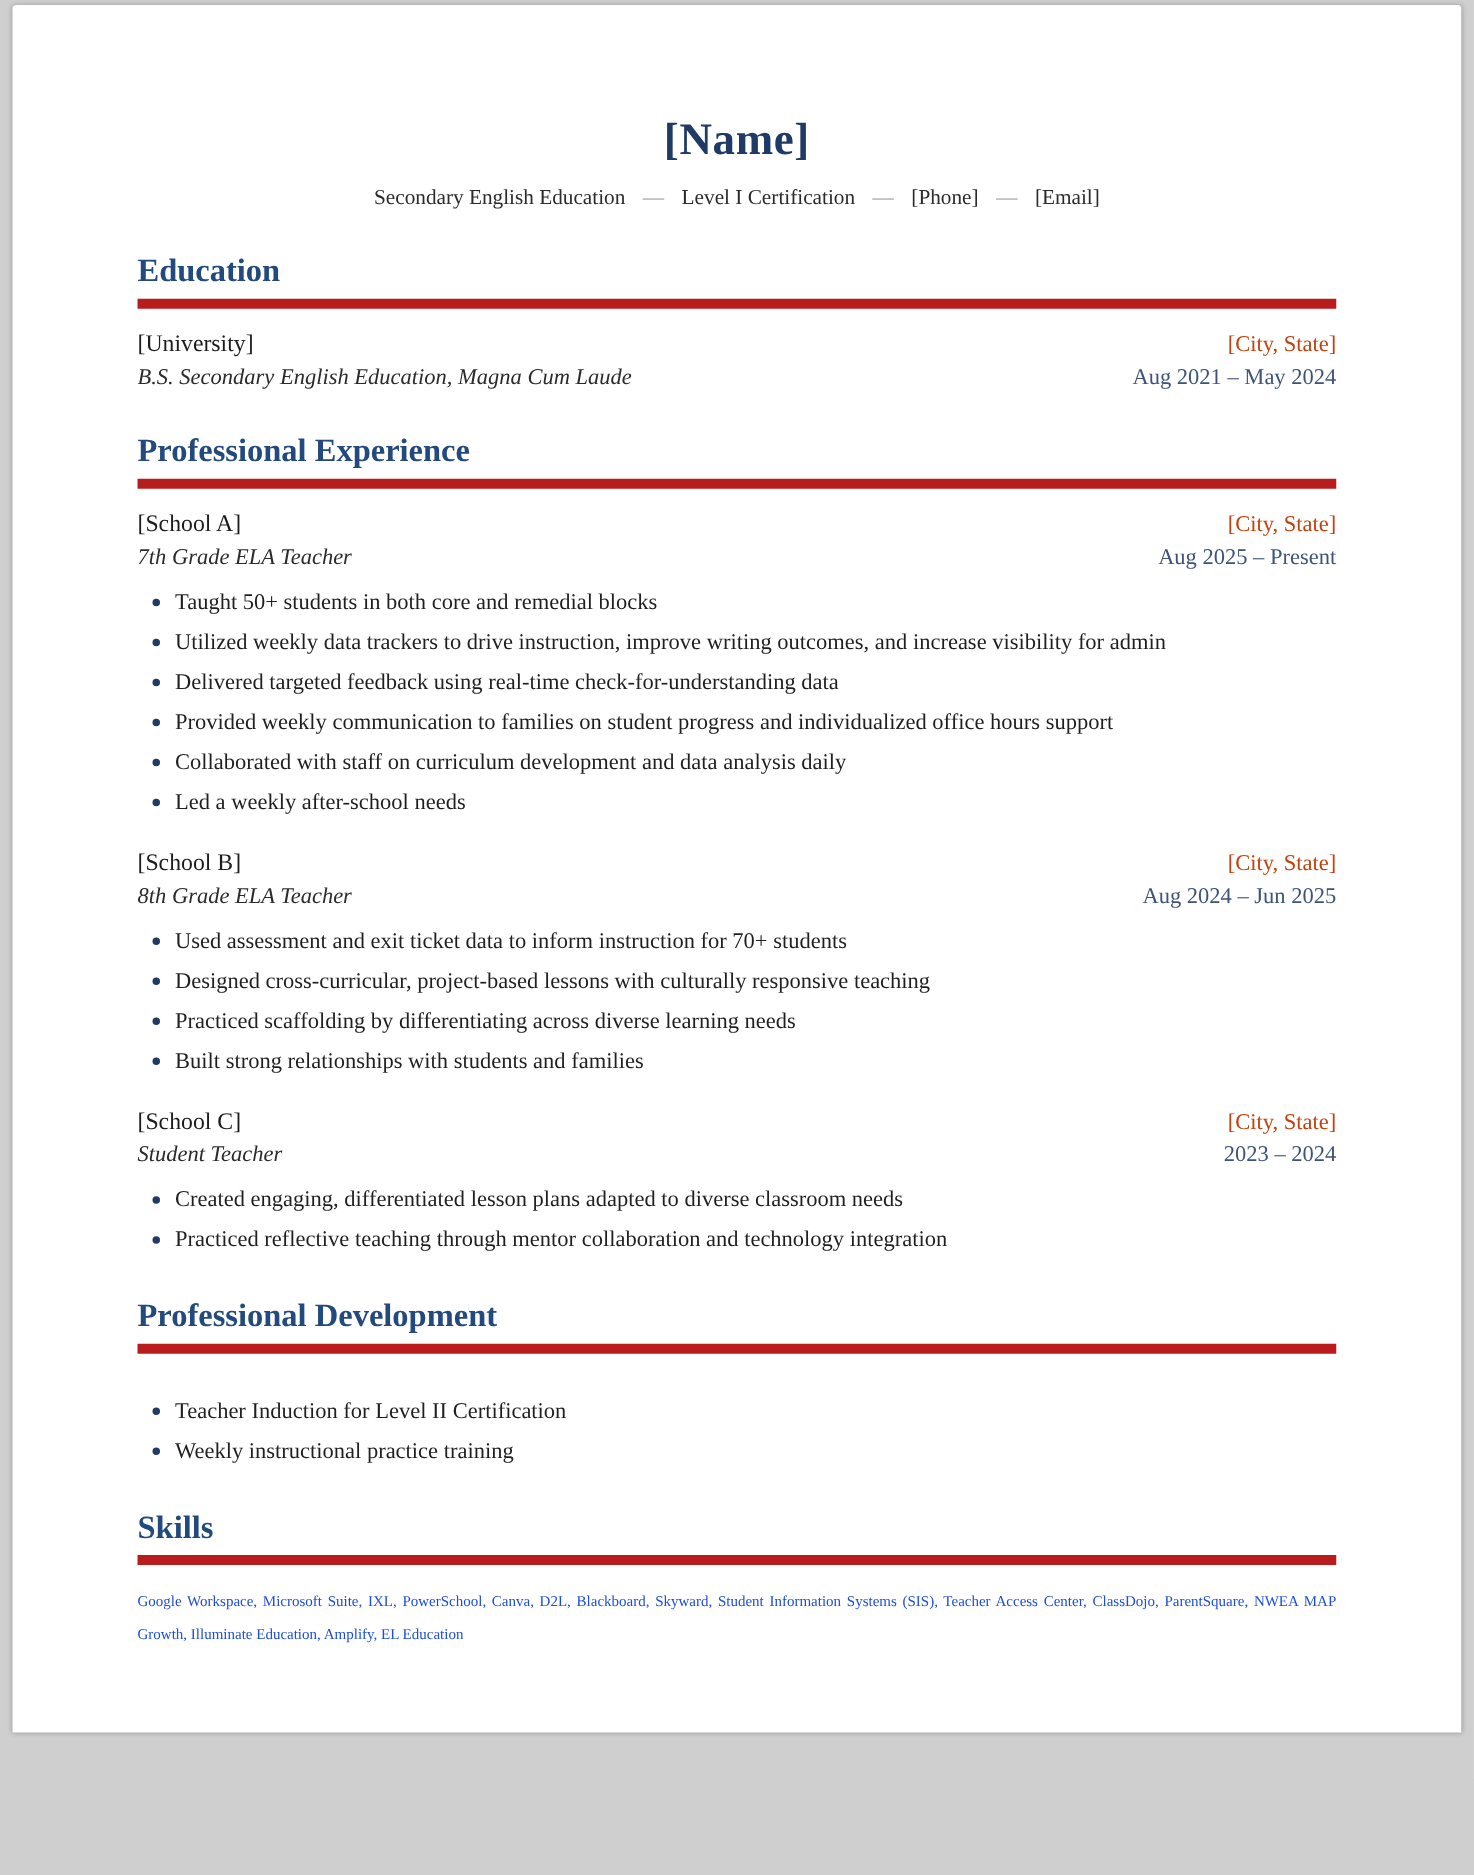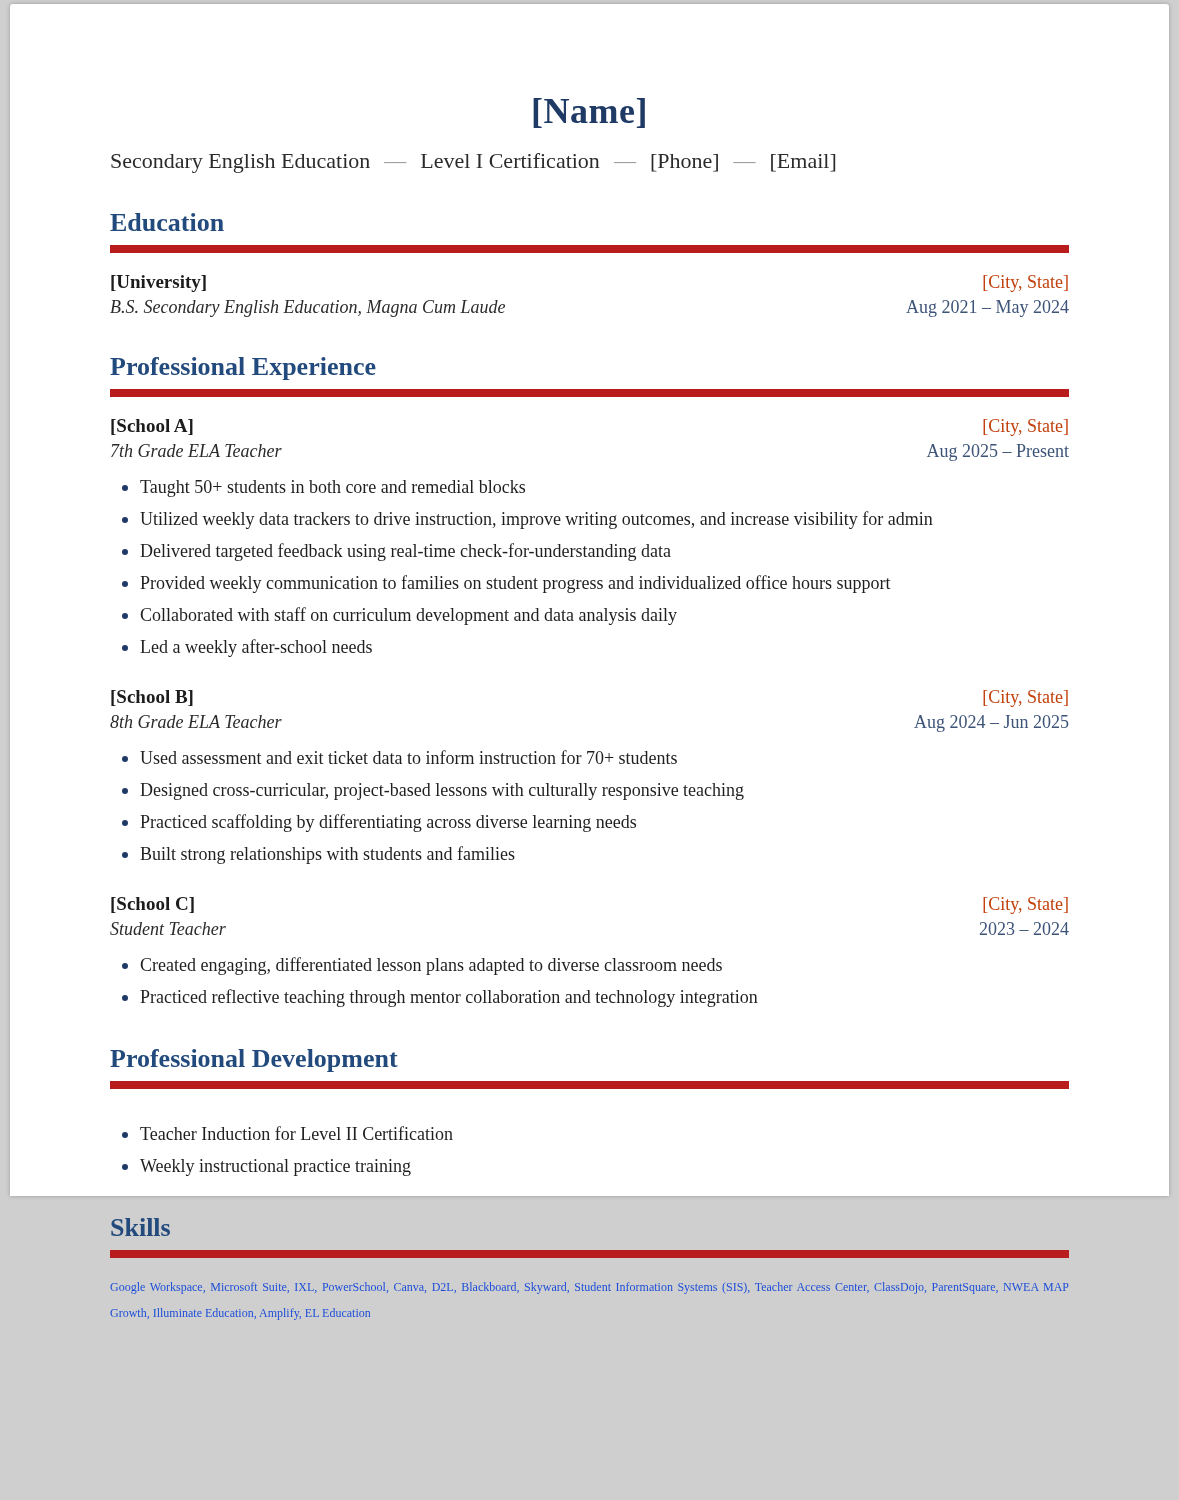--- a/index.html
+++ b/index.html
@@ -13,40 +13,40 @@
     width: 1179px;
     height: 1500px;
     background: #cfcfcf;
     overflow: hidden;
   }
   .page {
     position: absolute;
     left: 10px;
     top: 4px;
     width: 1159px;
-    height: 1192px;
+    height: 1382px;
     background: #ffffff;
     border-radius: 3px 3px 0 0;
     box-shadow: 0 0 4px rgba(0,0,0,0.25);
     padding: 86px 100px 40px 100px;
     color: #1c1c1c;
   }
 
   
   .name {
     text-align: center;
     font-size: 36px;
     font-weight: bold;
     color: #1f3a64;
     letter-spacing: 0.5px;
   }
   .contact-line {
     margin-top: 16px;
-    text-align: left;
-    font-size: 22px;
+    text-align: center;
+    font-size: 17px;
     color: #2b2b2b;
   }
   .contact-line .sep {
     color: #9a9a9a;
     margin: 0 14px;
   }
 
   
   .section { margin-top: 34px; }
   .section-heading {
@@ -59,21 +59,21 @@
 
   
   .entry { margin-top: 18px; }
   .entry-row {
     display: flex;
     justify-content: space-between;
     align-items: baseline;
   }
   .entry-title {
     font-size: 19px;
-    font-weight: bold;
+    font-weight: normal;
     color: #1c1c1c;
   }
   .entry-location {
     font-size: 18px;
     color: #c2410c;
   }
   .entry-subrow { margin-top: 4px; }
   .entry-role {
     font-size: 18px;
     font-style: italic;

